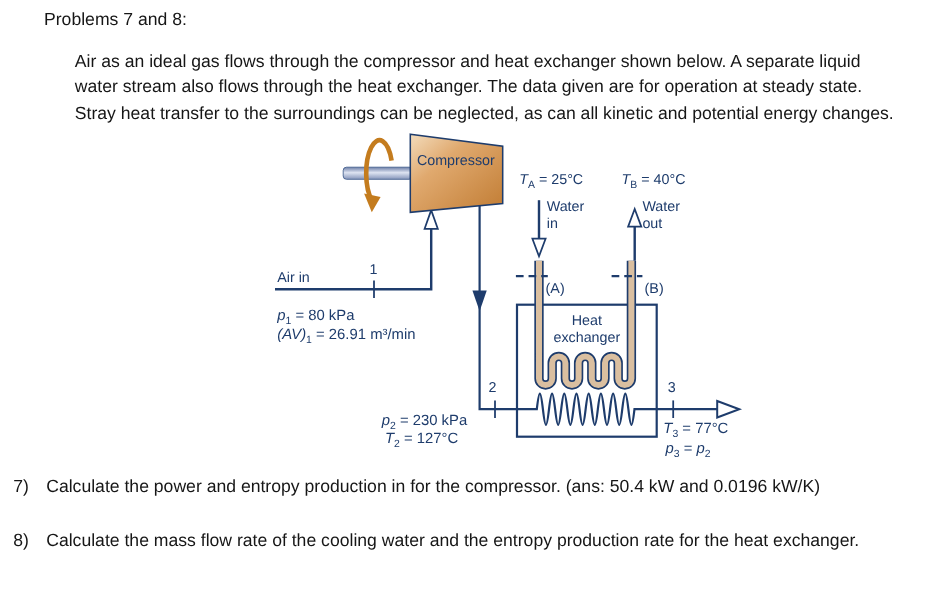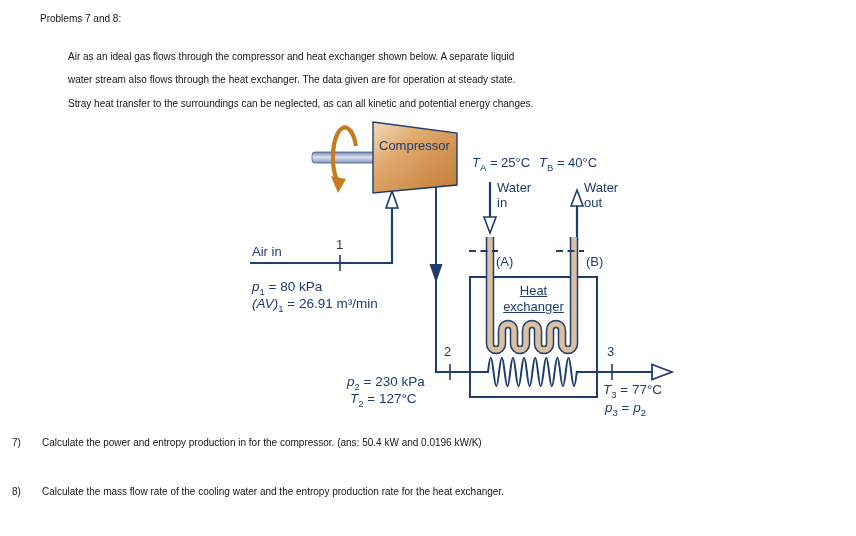--- a/index.html
+++ b/index.html
@@ -1,24 +1,24 @@
 <!DOCTYPE html>
 <html><head>
 <meta charset="utf-8">
 <style>
   html,body{margin:0;padding:0;background:#fff;}
   #canvas{
     position:relative;width:856px;height:536px;background:#ffffff;overflow:hidden;
     font-family:"Liberation Sans",sans-serif;
   }
-  .btxt{position:absolute;color:#161616;font-size:10px;line-height:23.4px;white-space:nowrap;}
+  .btxt{position:absolute;color:#161616;font-size:16px;line-height:23.4px;white-space:nowrap;}
   .dlabel{position:absolute;color:#1e3c6c;font-size:13px;line-height:15px;white-space:nowrap;}
   .dlabel sub{font-size:9.5px;line-height:0;}
   .sym{font-style:italic;}
-  .center{text-align:center;text-decoration:underline;}
+  .center{text-align:center;}
   svg{position:absolute;left:0;top:0;}
 </style>
 </head>
 <body>
 
 <div id="canvas">
 
   <svg width="856" height="536" viewBox="0 0 856 536">
     <defs>
       <linearGradient id="compGrad" x1="0" y1="0" x2="1" y2="1">
@@ -68,21 +68,21 @@
 
     <rect x="312" y="152" width="63" height="11" rx="3" fill="url(#shaftGrad)" stroke="#44608e" stroke-width="0.8"></rect>
     <path d="M356 146 A12 30 0 1 0 338 182" fill="none" stroke="#c47c1e" stroke-width="4.2"></path>
     <polygon points="331,176 346,179 338,193" fill="#c47c1e"></polygon>
     <path d="M373 122 L457 133 V185 L373 193 Z" fill="url(#compGrad)" stroke="#1e3c6c" stroke-width="1.4"></path>
   </svg>
 
   <div class="dlabel" style="left:379px;top:138px;"><span>Compressor</span></div>
 
   <div class="dlabel" style="left:472px;top:155px;"><span class="sym">T</span><sub>A</sub><span> = 25°C</span></div>
-  <div class="dlabel" style="left:539px;top:155px;"><span class="sym">T</span><sub>B</sub><span> = 40°C</span></div>
+  <div class="dlabel" style="left:565px;top:155px;"><span class="sym">T</span><sub>B</sub><span> = 40°C</span></div>
 
   <div class="dlabel" style="left:497px;top:180px;">
       <div>Water</div>
       <div>in</div>
     </div>
   <div class="dlabel" style="left:584px;top:180px;">
       <div>Water</div>
       <div>out</div>
     </div>
 

